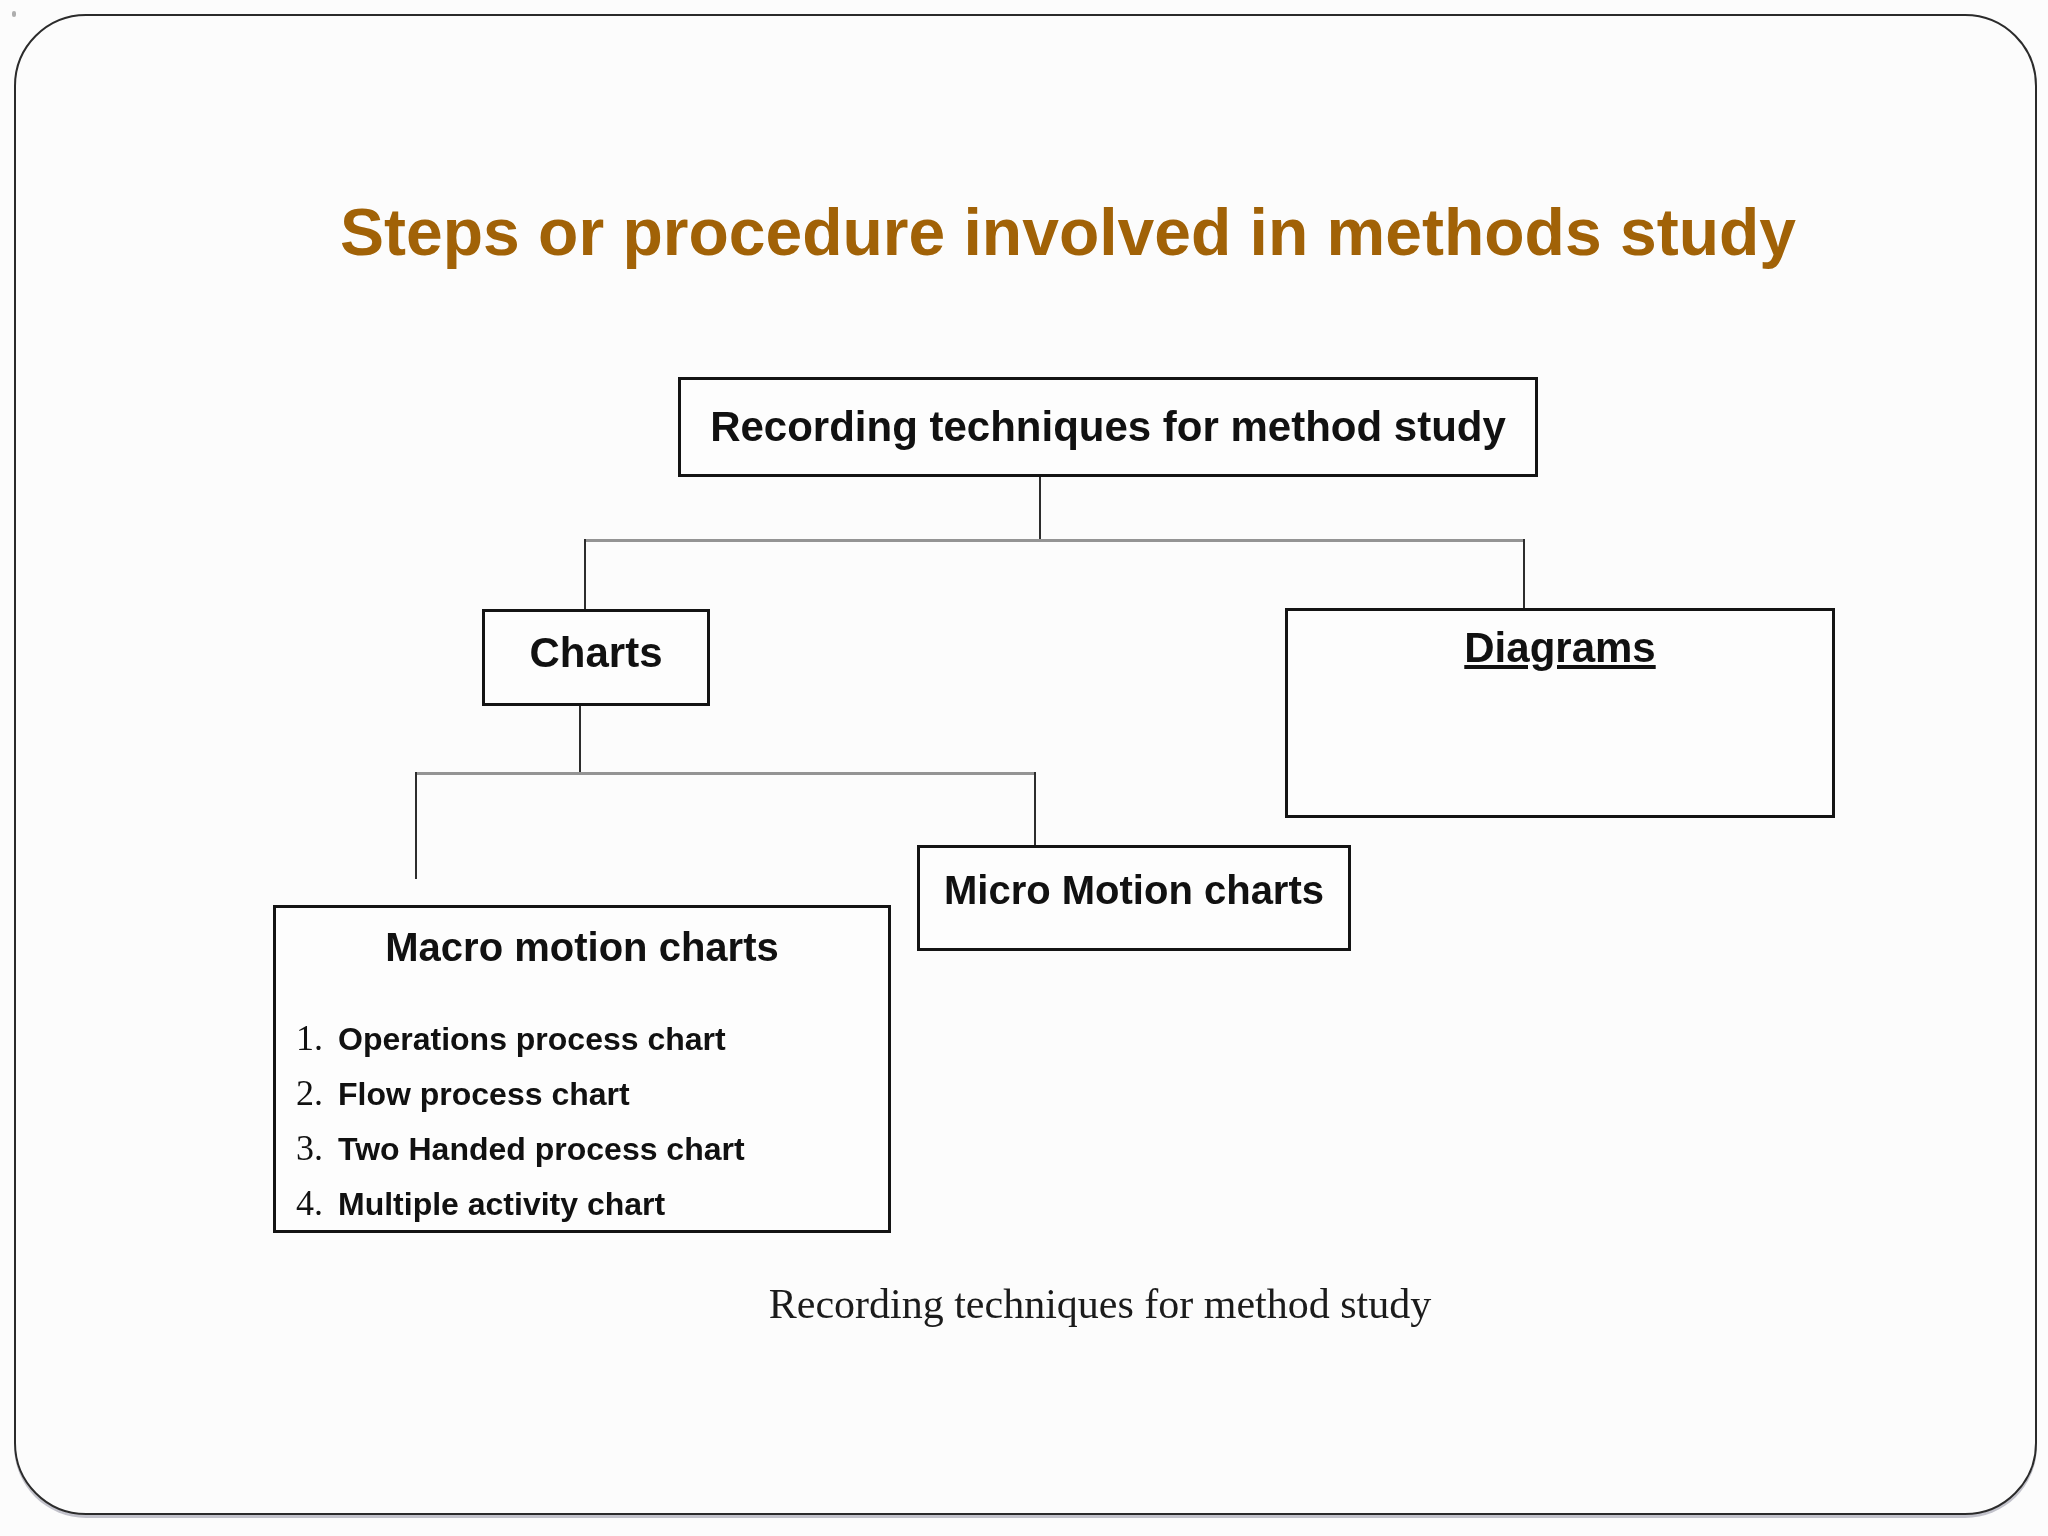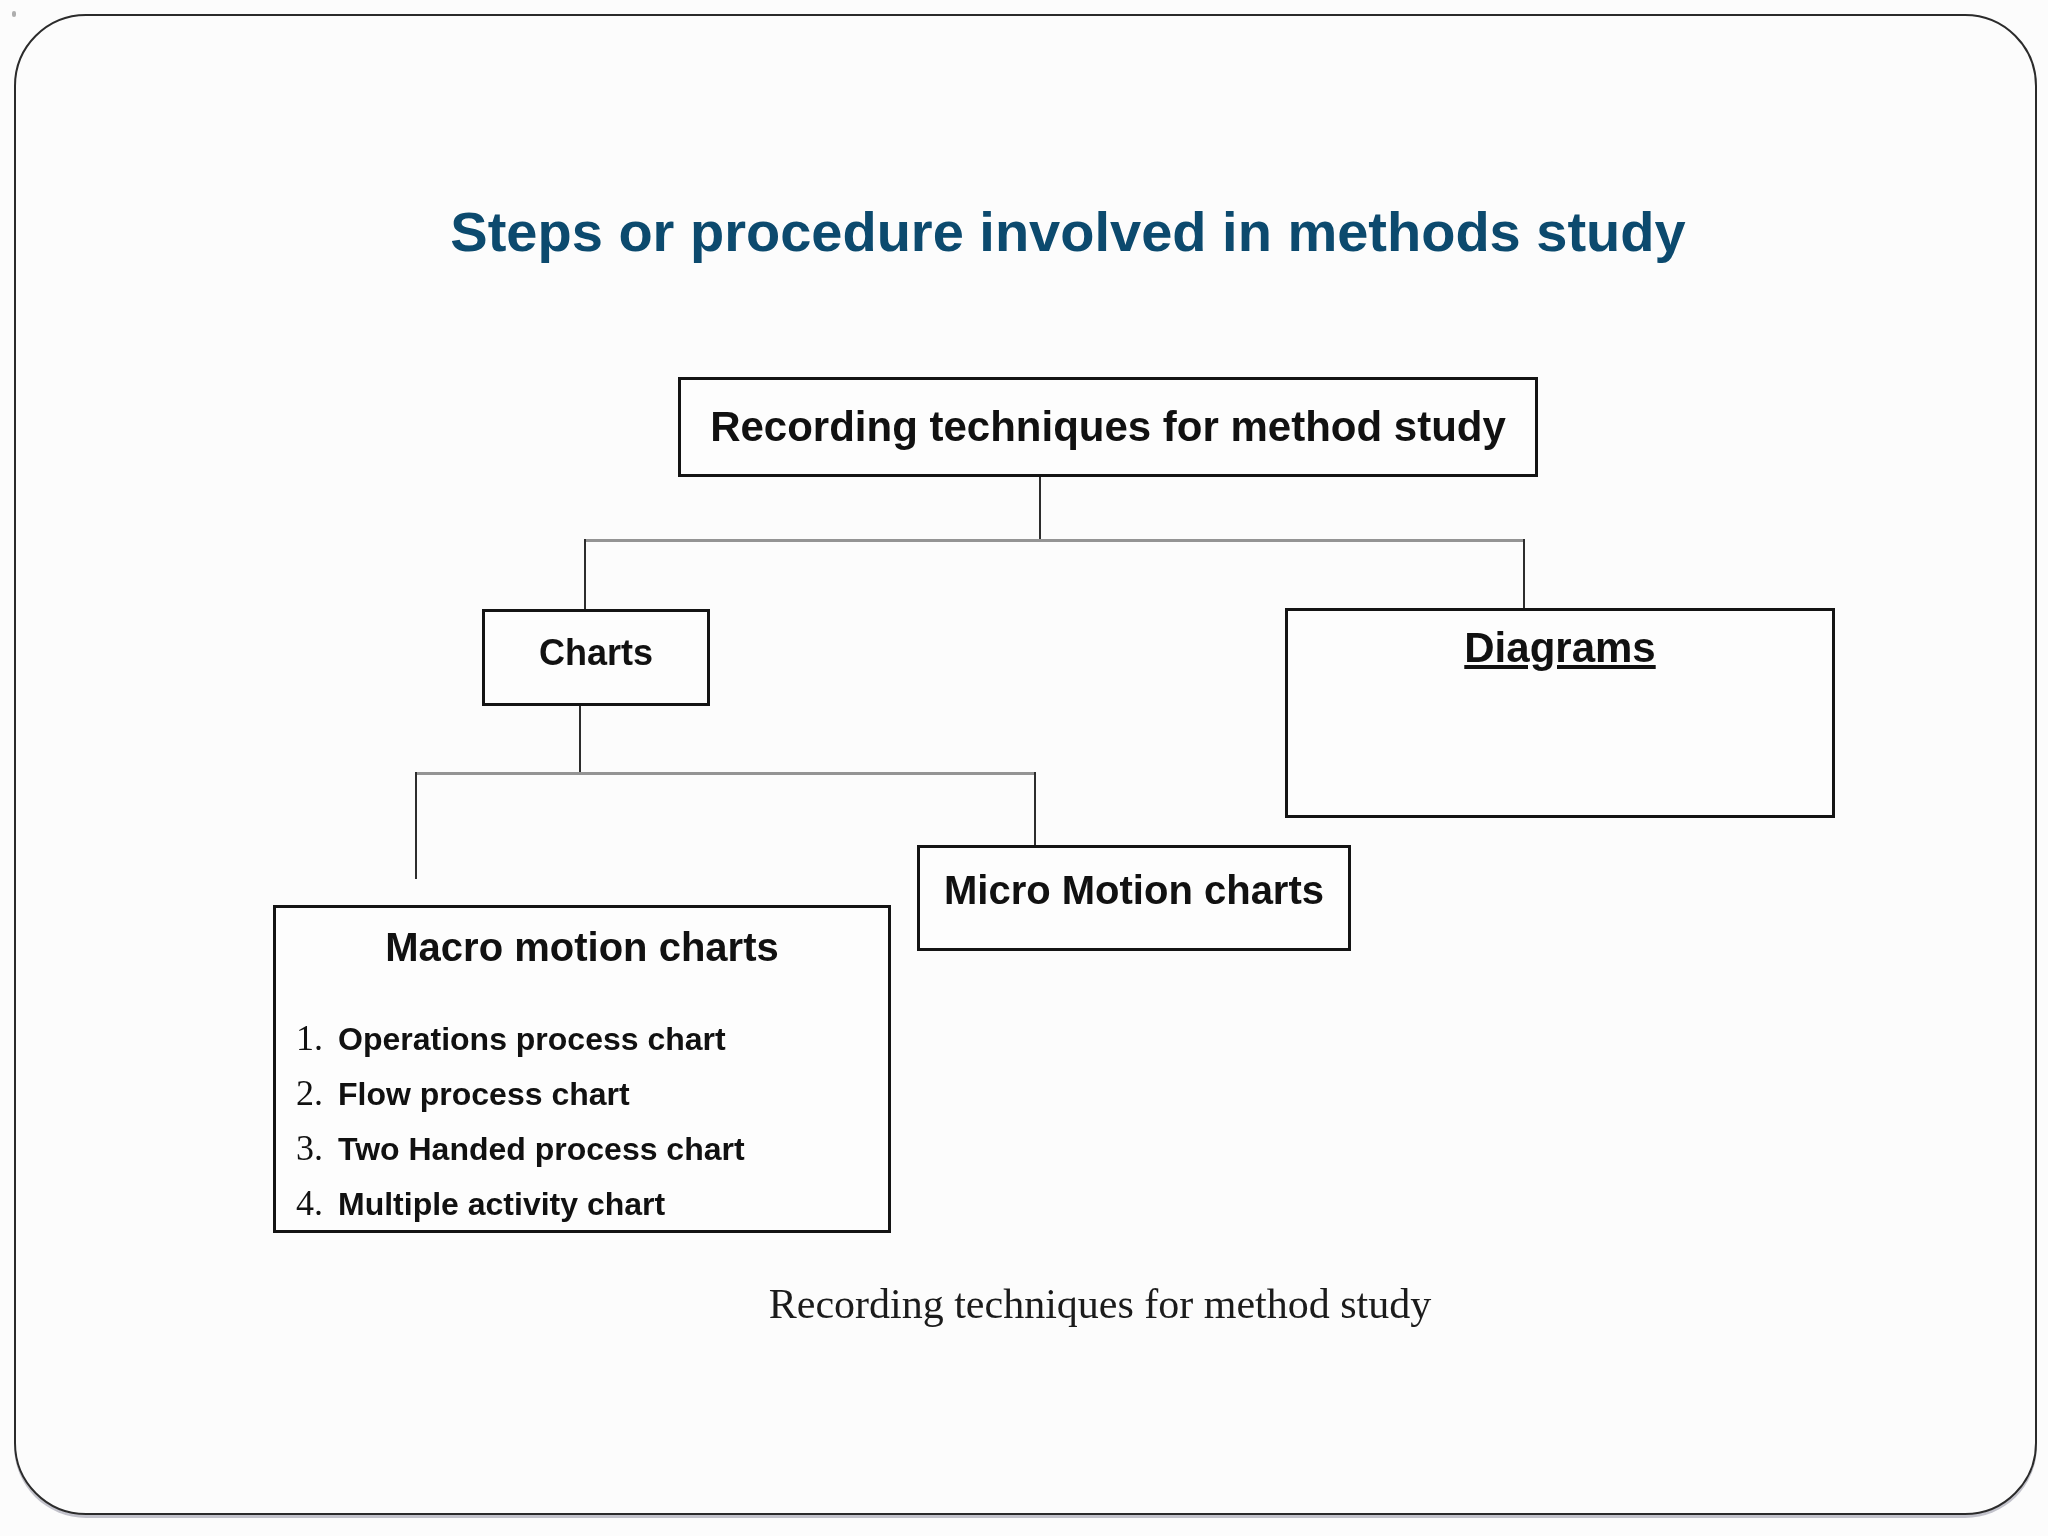--- a/index.html
+++ b/index.html
@@ -14,33 +14,33 @@
     box-shadow:0 3px 0 rgba(125,125,145,0.45);
     background:transparent;
   }
   .corner-speck {
     position:absolute; left:12px; top:11px; width:4px; height:6px;
     background:#9a9a9a; border-radius:2px; opacity:.8;
   }
   .slide-title {
     position:absolute; top:197px; left:0; width:100%;
     box-sizing:border-box; padding-left:88px;
-    text-align:center; font-size:56px; line-height:70px;
-    font-weight:bold; letter-spacing:0px; color:#0c4a6e; margin:0;
+    text-align:center; font-size:66px; line-height:70px;
+    font-weight:bold; letter-spacing:0px; color:#a16207; margin:0;
   }
   .box {
     position:absolute; border:3px solid #141414; background:#fdfdfd;
     box-sizing:border-box;
   }
   .root-box { left:678px; top:377px; width:860px; height:100px;
     display:flex; align-items:center; justify-content:center; }
   .root-box .box-label { font-size:42px; font-weight:bold; }
   .charts-box { left:482px; top:609px; width:228px; height:97px;
     display:flex; align-items:center; justify-content:center; padding-bottom:10px; }
-  .charts-box .box-label { font-size:36px; font-weight:bold; }
+  .charts-box .box-label { font-size:42px; font-weight:bold; }
   .micro-box { left:917px; top:845px; width:434px; height:106px;
     display:flex; align-items:center; justify-content:center; padding-bottom:16px; }
   .micro-box .box-label { font-size:40px; font-weight:bold; }
   .diagrams-box { left:1285px; top:608px; width:550px; height:210px; }
   .diagrams-box .box-title {
     margin-top:14px; text-align:center; font-size:42px; font-weight:bold; line-height:46px;text-decoration:underline;
   }
   .diagrams-box .list { margin-top:4px; padding-left:14px; }
   .diagrams-box .li { line-height:52px; white-space:nowrap; }
   .diagrams-box .num {

